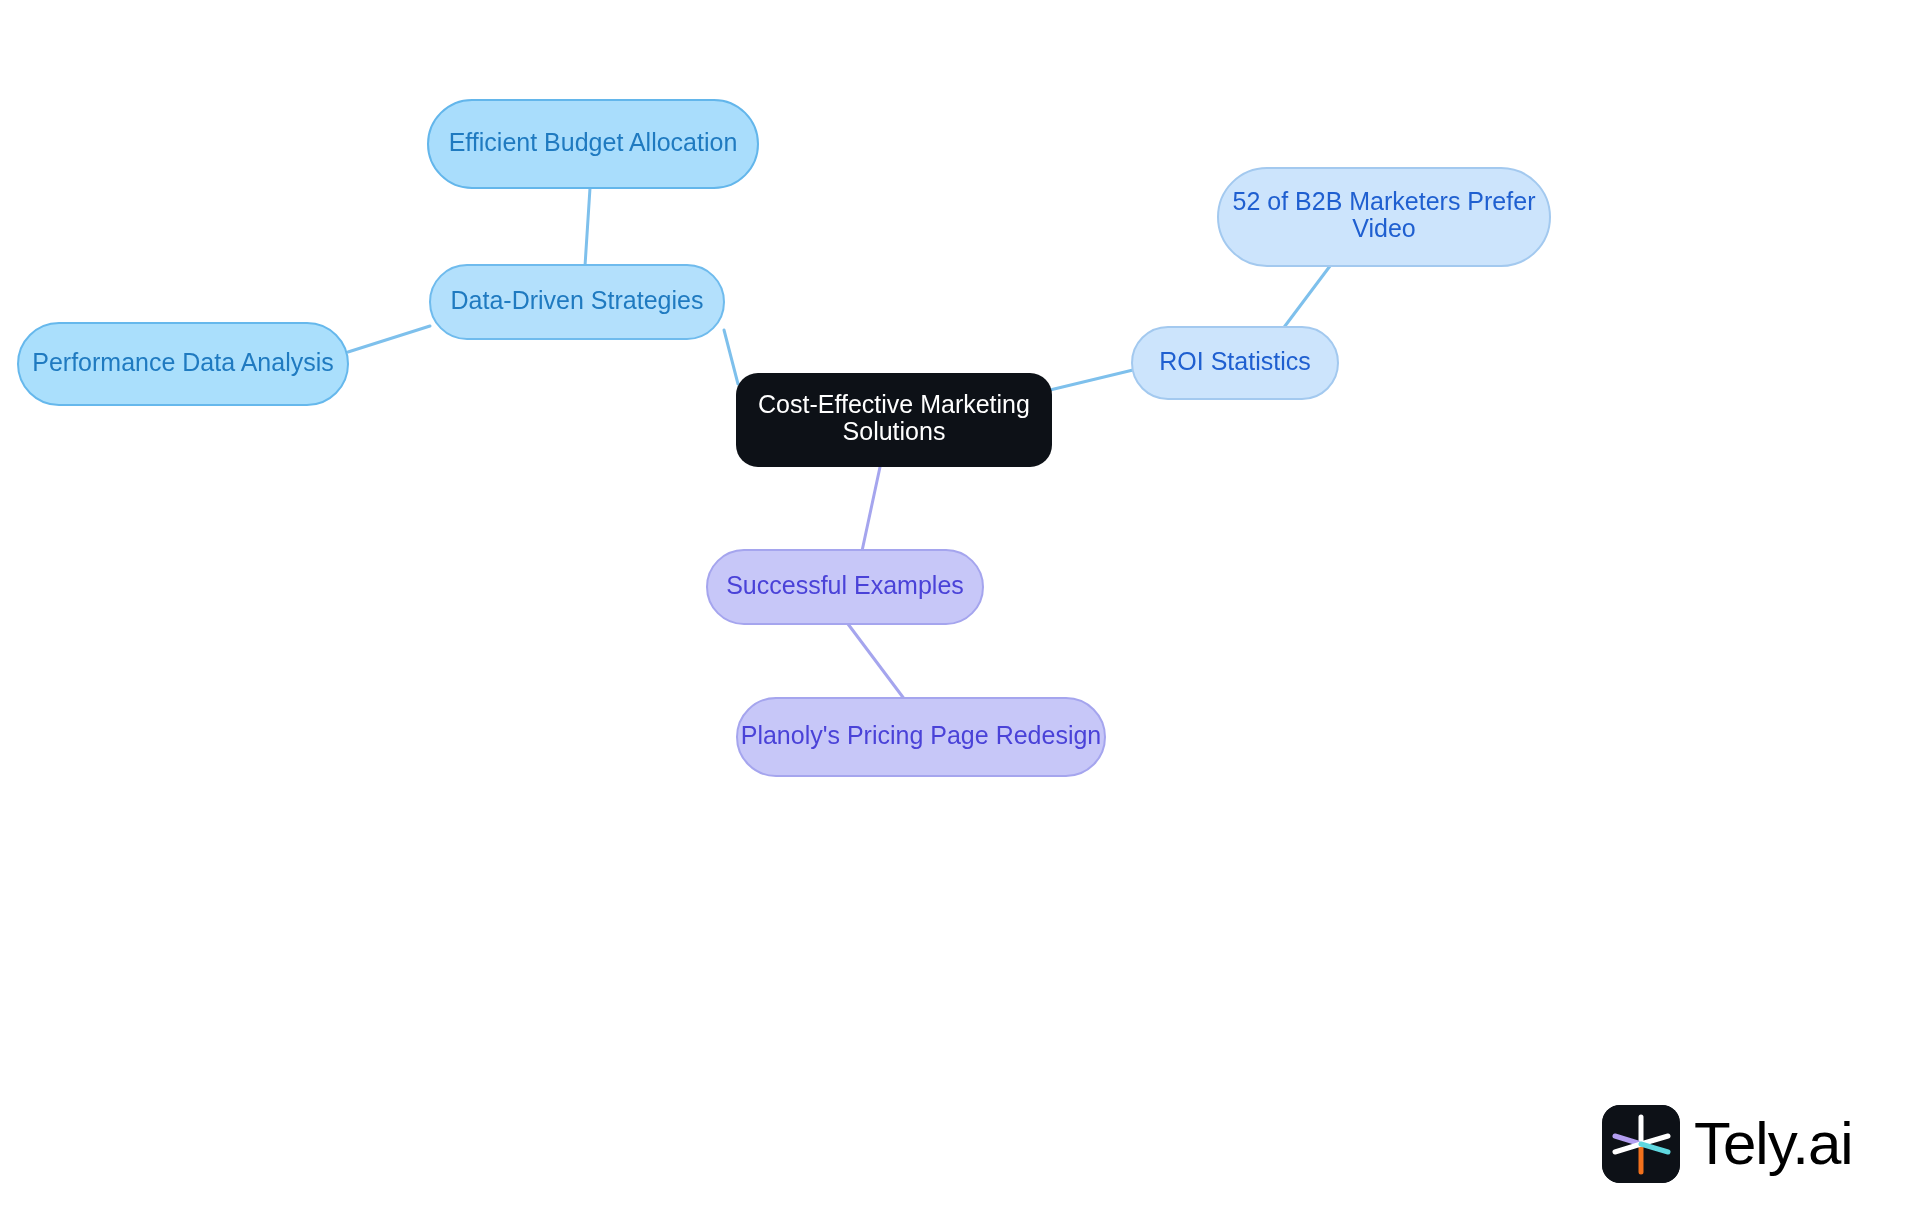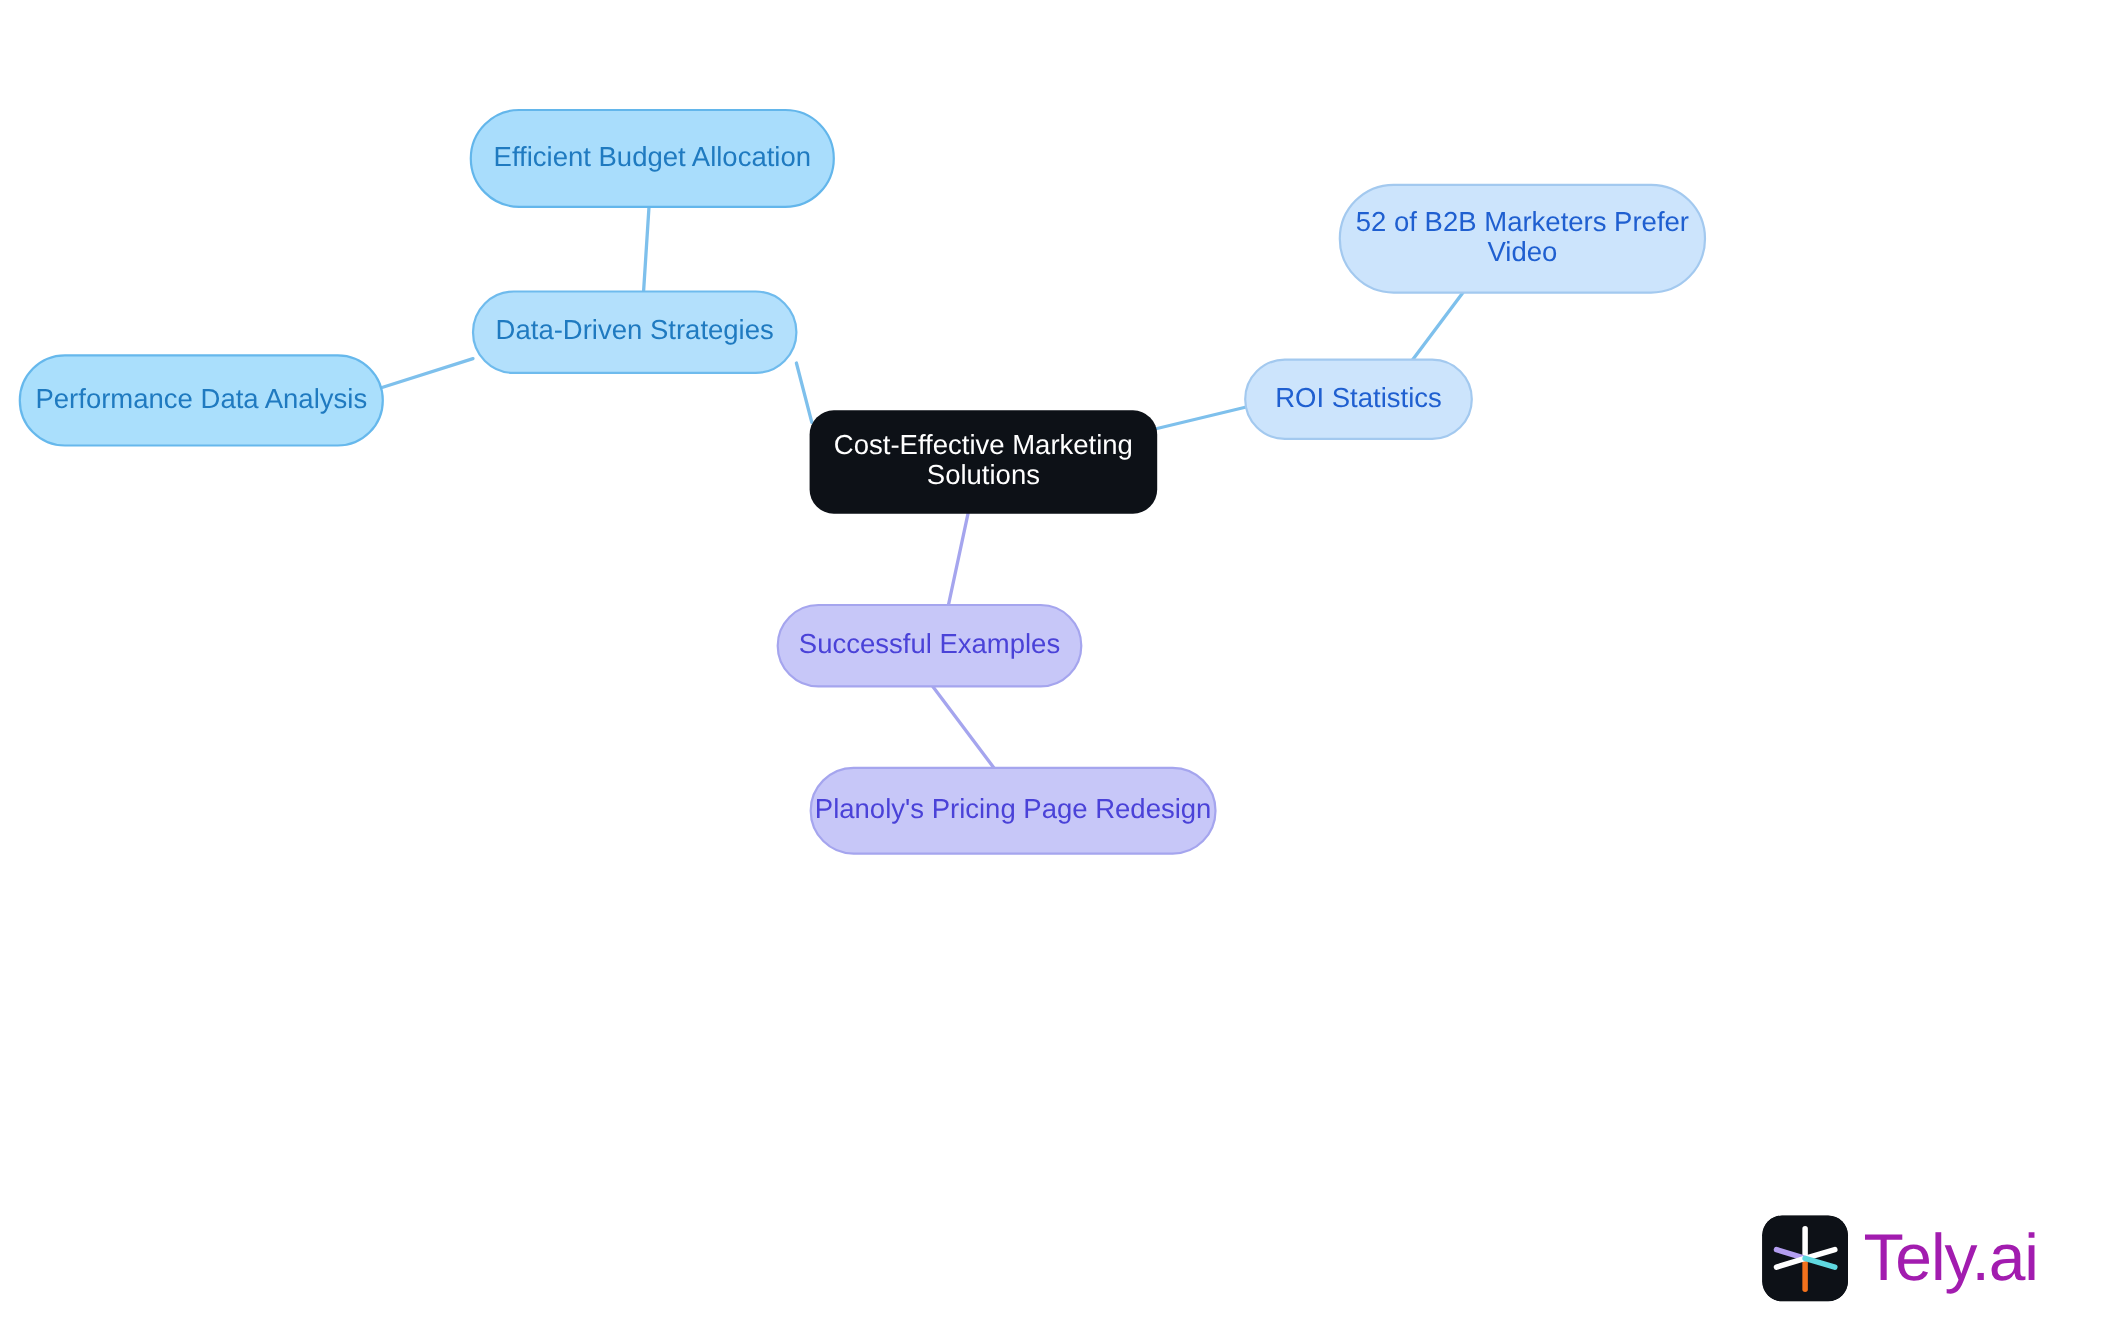--- a/index.html
+++ b/index.html
@@ -44,21 +44,21 @@
     width: 78px;
     height: 78px;
     border-radius: 18px;
     background: #0d1117;
     display: block;
   }
   .logo-text {
     font-family: "Liberation Sans", sans-serif;
     font-size: 60px;
     letter-spacing: -1px;
-    color: #a21caf;
+    color: #000000;
     line-height: 1;
     white-space: nowrap;
   }
 </style>
 </head>
 <body>
 
 <svg id="mindmap" viewBox="0 0 1920 1215">
   <g id="edges-layer">
       <path d="M 738 384 L 724 330" fill="none" stroke="#7ec0ec" stroke-width="3" stroke-linecap="round"></path>

